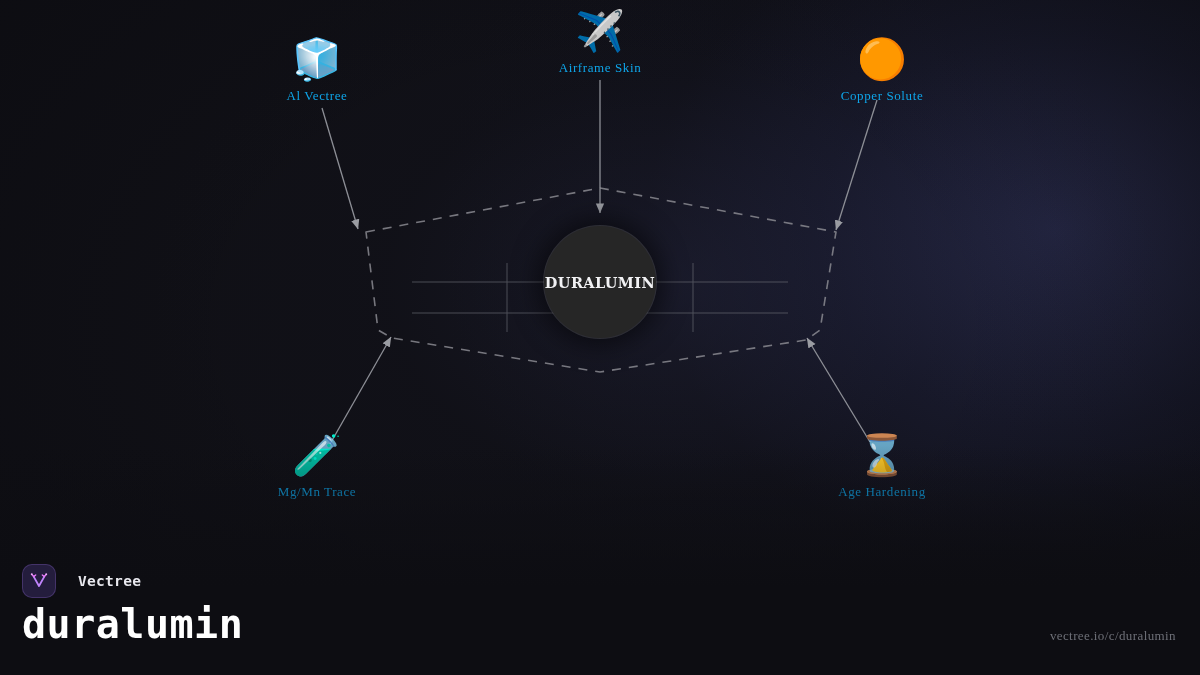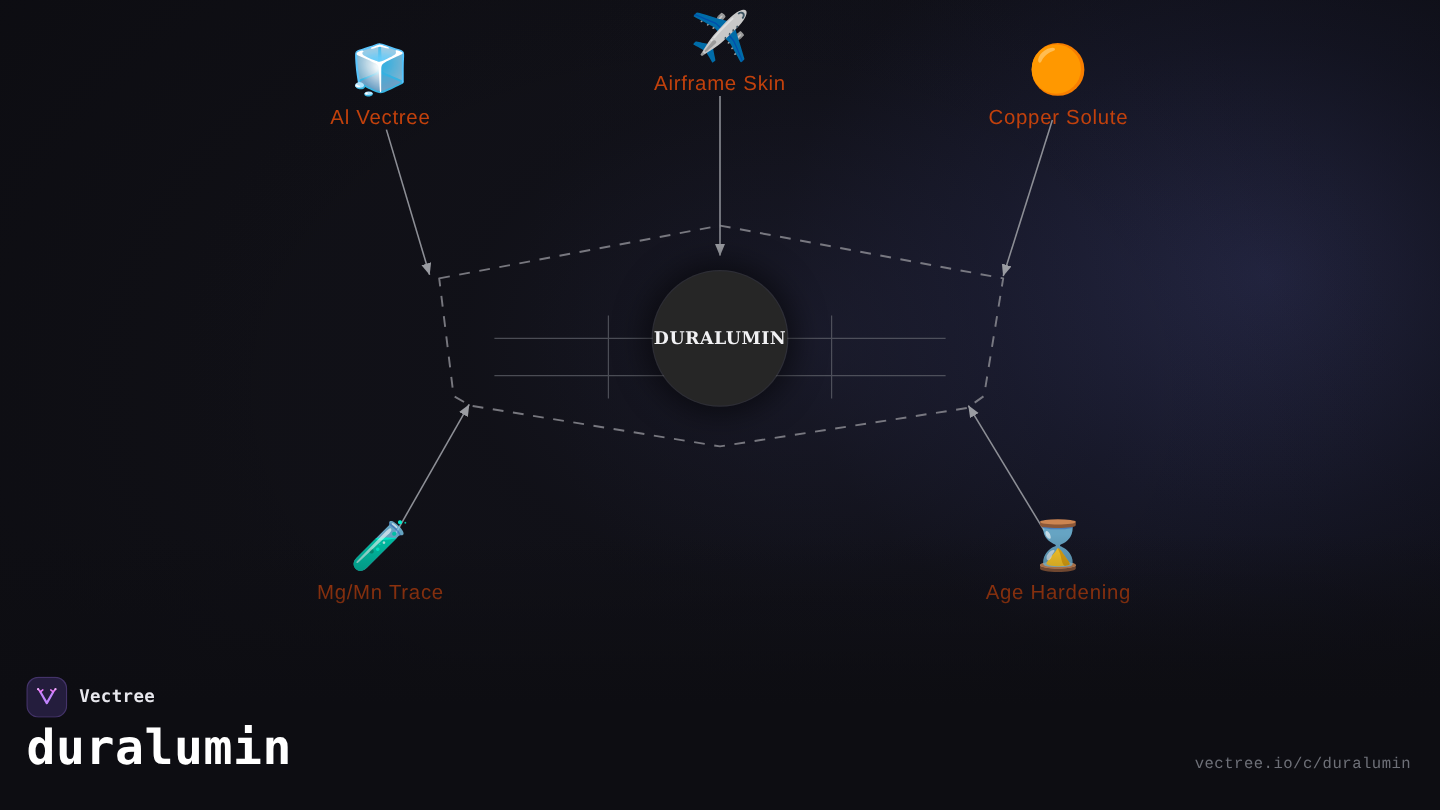--- a/index.html
+++ b/index.html
@@ -69,24 +69,24 @@
   }
   .node-icon {
     font-size: 40px;
     line-height: 46px;
     height: 48px;
     display: block;
     user-select: none;
   }
   .node-label {
     margin-top: 4px;
-    font-family: Liberation Sans, sans-serif;
-    font-size: 17px;
+    font-family: Liberation Serif, serif;
+    font-size: 13px;
     letter-spacing: 0.6px;
-    color: #c2410c;
+    color: #0ea5e9;
     white-space: nowrap;
   }
 
   
   #center-node {
     position: absolute;
     left: 600px;
     top: 282px;
     width: 112px;
     height: 112px;
@@ -114,21 +114,21 @@
     position: absolute;
     left: 0; right: 0; bottom: 0;
     height: 125px;
   }
   #brand-row {
     position: absolute;
     left: 22px;
     top: 14px;
     display: flex;
     align-items: center;
-    gap: 10px;
+    gap: 22px;
   }
   #brand-logo {
     width: 34px;
     height: 34px;
     border-radius: 10px;
     background: #241d3d;
     box-shadow: inset 0 0 0 1px rgba(150,110,220,0.28);
     display: flex;
     align-items: center;
     justify-content: center;
@@ -148,21 +148,21 @@
     font-weight: bold;
     font-size: 40px;
     line-height: 44px;
     letter-spacing: 0.5px;
     color: #ffffff;
   }
   #footer-url {
     position: absolute;
     right: 24px;
     bottom: 31px;
-    font-family: Liberation Mono, monospace;
+    font-family: Liberation Serif, serif;
     font-size: 13px;
     letter-spacing: 0.4px;
     color: #6e7078;
   }
 </style>
 </head>
 <body>
 
 <div id="stage">
 

